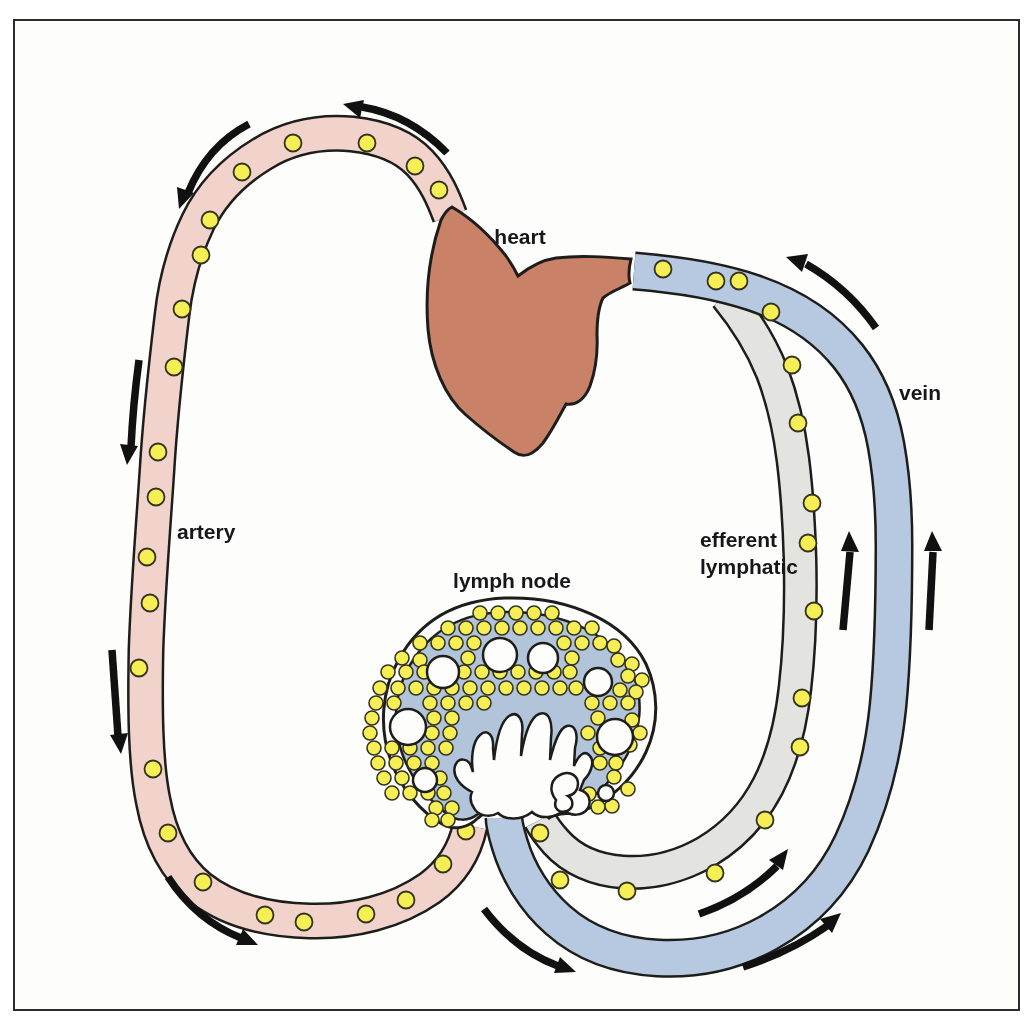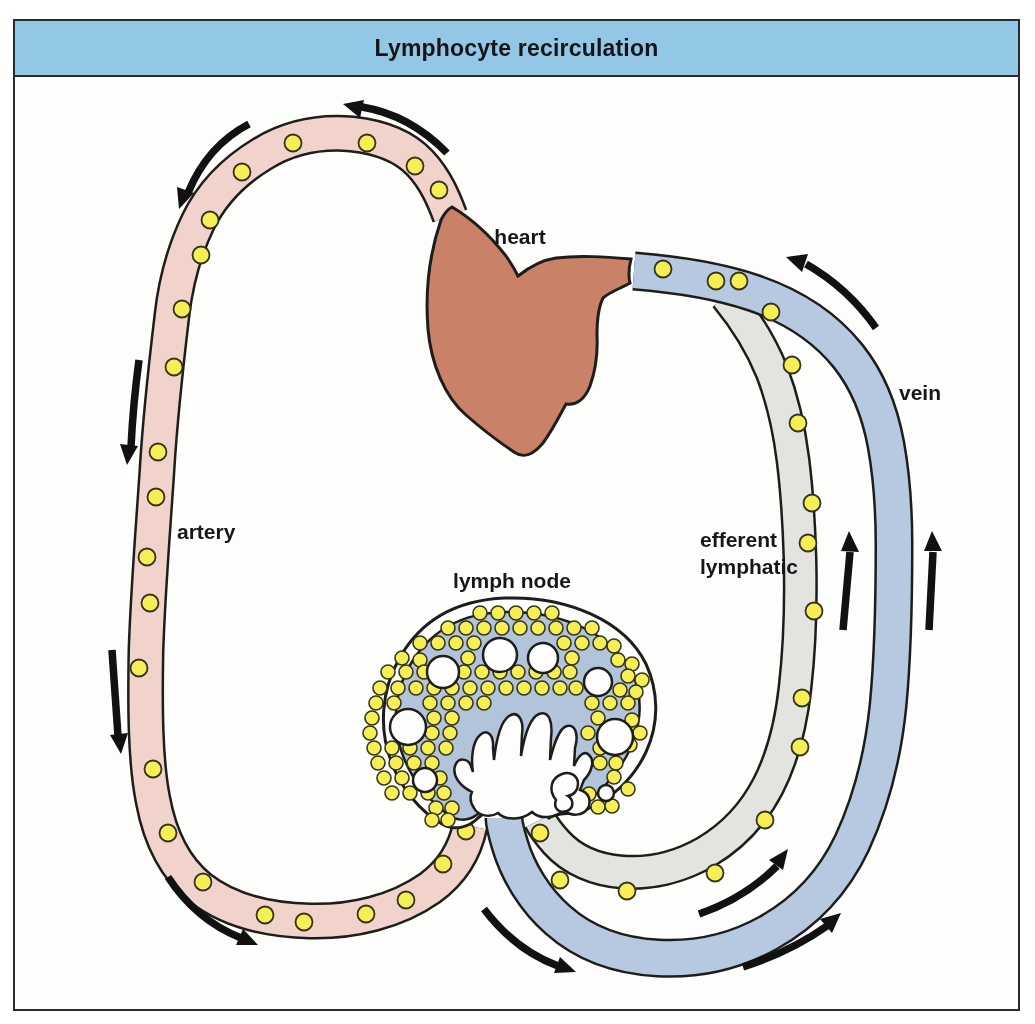--- a/index.html
+++ b/index.html
@@ -269,17 +269,14 @@
     </g>
 
     <text class="lbl" x="520" y="244" text-anchor="middle">heart</text>
     <text class="lbl" x="177" y="539" text-anchor="start">artery</text>
     <text class="lbl" x="512" y="588" text-anchor="middle">lymph node</text>
     <text class="lbl" x="700" y="547" text-anchor="start">efferent</text>
     <text class="lbl" x="700" y="574" text-anchor="start">lymphatic</text>
     <text class="lbl" x="899" y="400" text-anchor="start">vein</text>
   </svg>
 
-  <div class="titlebar">
-    <span>Lymphocyte recirculation</span>
-  </div>
 
 </div>
 
 </body></html>

